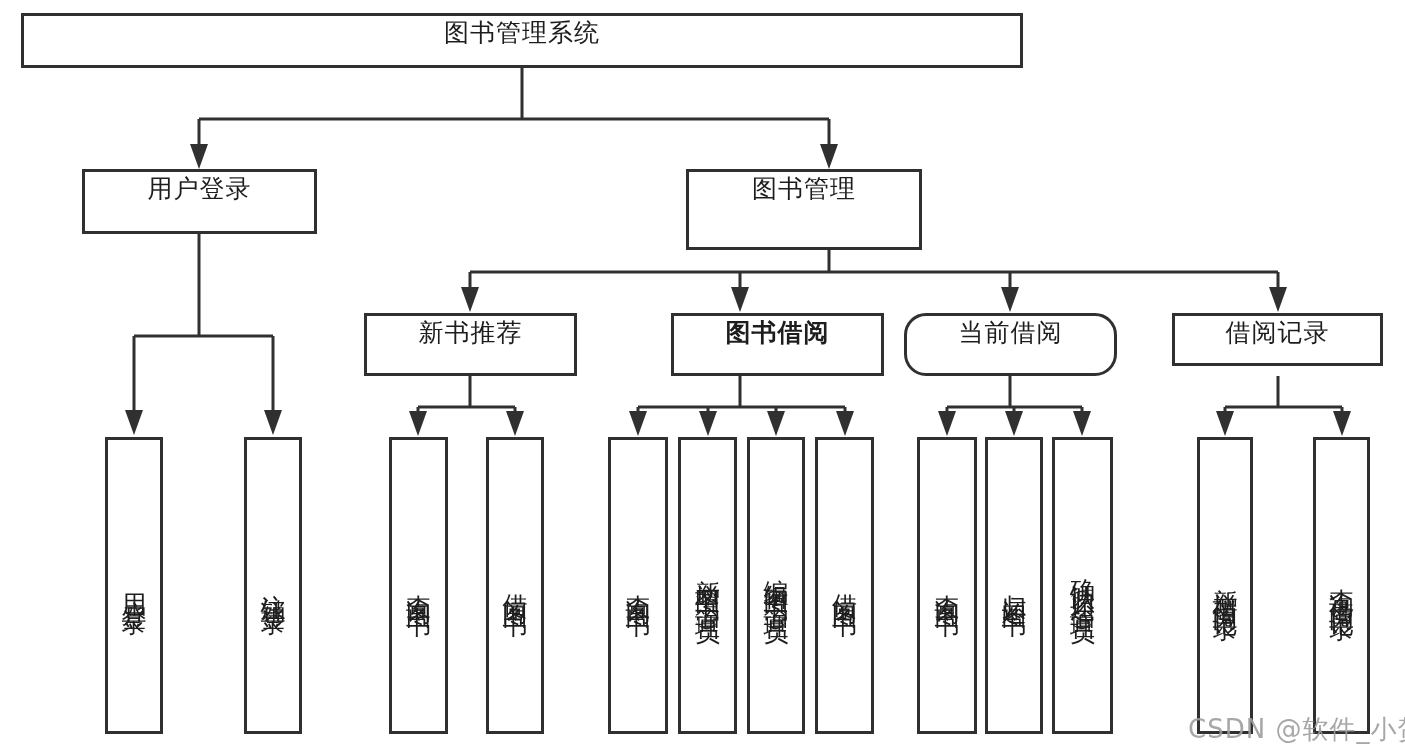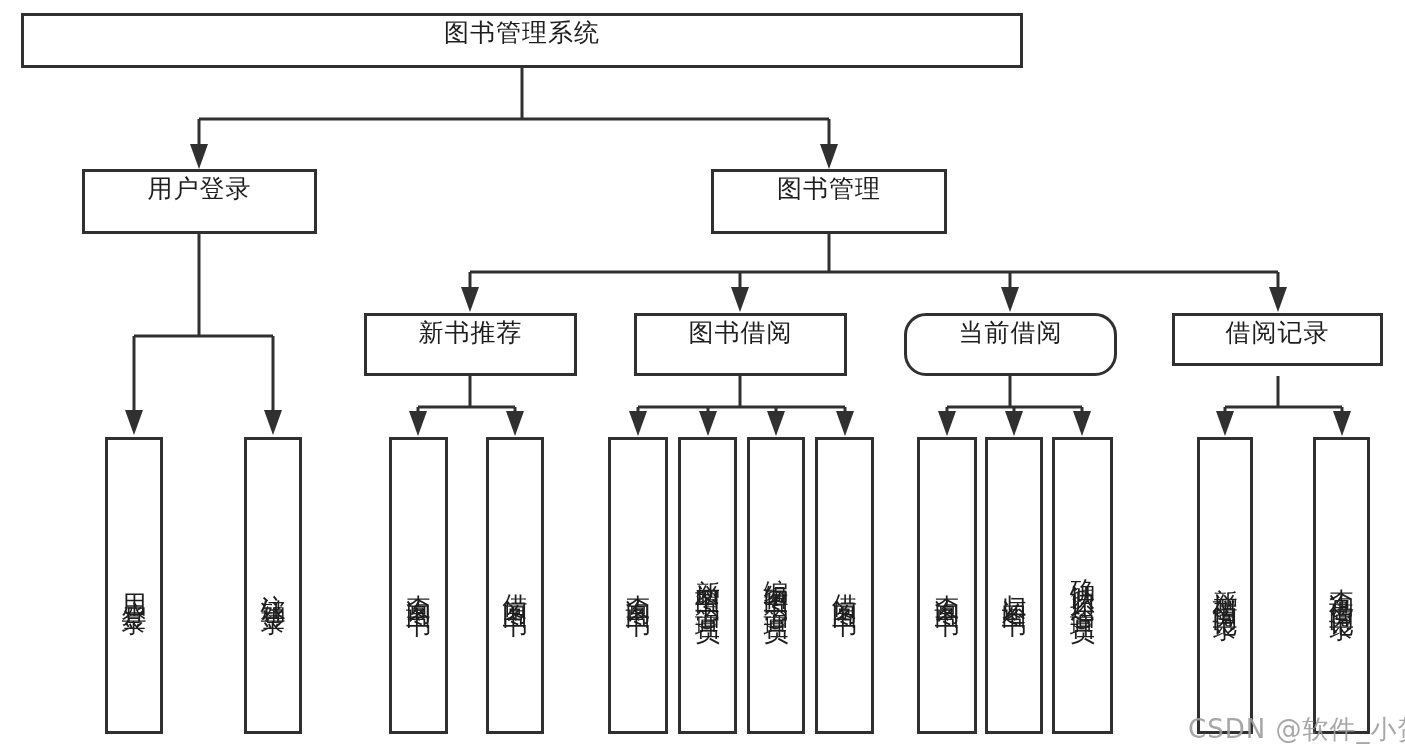--- a/index.html
+++ b/index.html
@@ -83,28 +83,28 @@
     </g>
   </svg>
 
   <div class="hbox" style="left:21px;top:13px;width:1002px;height:55px;">
     <span>图书管理系统</span>
   </div>
 
   <div class="hbox" style="left:82px;top:169px;width:235px;height:65px;">
     <span>用户登录</span>
   </div>
-  <div class="hbox" style="left:711px;top:169px;width:236px;height:65px;">
+  <div class="hbox" style="left:686px;top:169px;width:236px;height:81px;">
     <span>图书管理</span>
   </div>
 
   <div class="hbox" style="left:364px;top:313px;width:213px;height:63px;">
     <span>新书推荐</span>
   </div>
-  <div class="hbox" style="left:634px;top:313px;width:213px;height:63px;">
+  <div class="hbox" style="left:671px;top:313px;width:213px;height:63px;font-weight:bold;">
     <span>图书借阅</span>
   </div>
   <div class="hbox" style="left:904px;top:313px;width:213px;height:63px;border-radius:22px;">
     <span>当前借阅</span>
   </div>
   <div class="hbox" style="left:1172px;top:313px;width:211px;height:53px;">
     <span>借阅记录</span>
   </div>
 
   <div class="leaf" style="left:105px;top:437px;width:58px;height:297px;">

